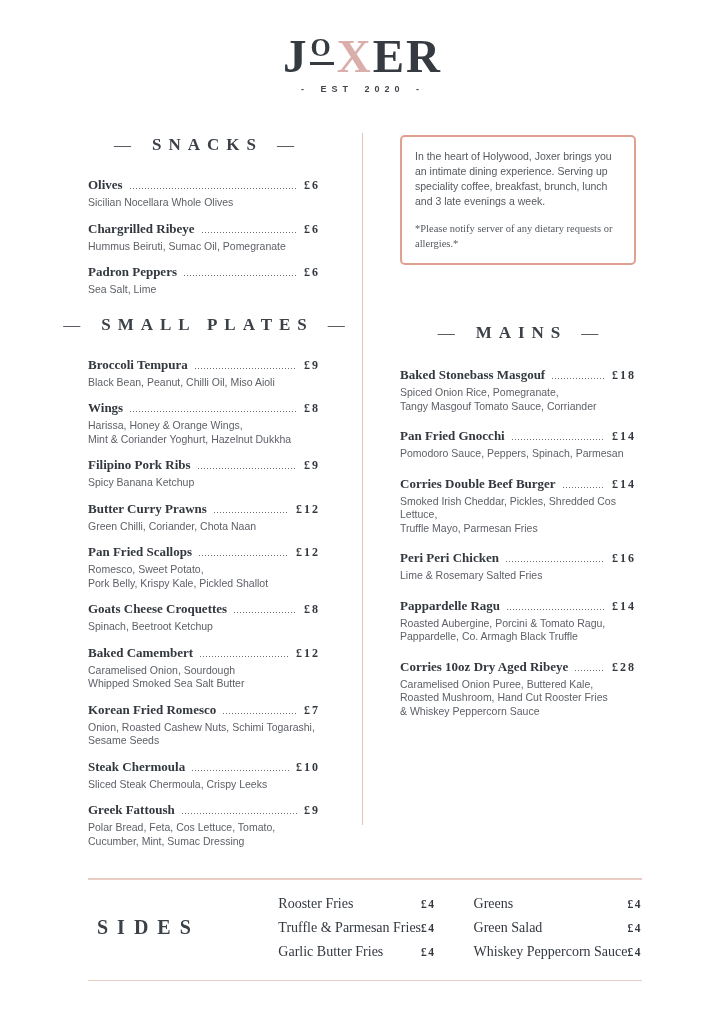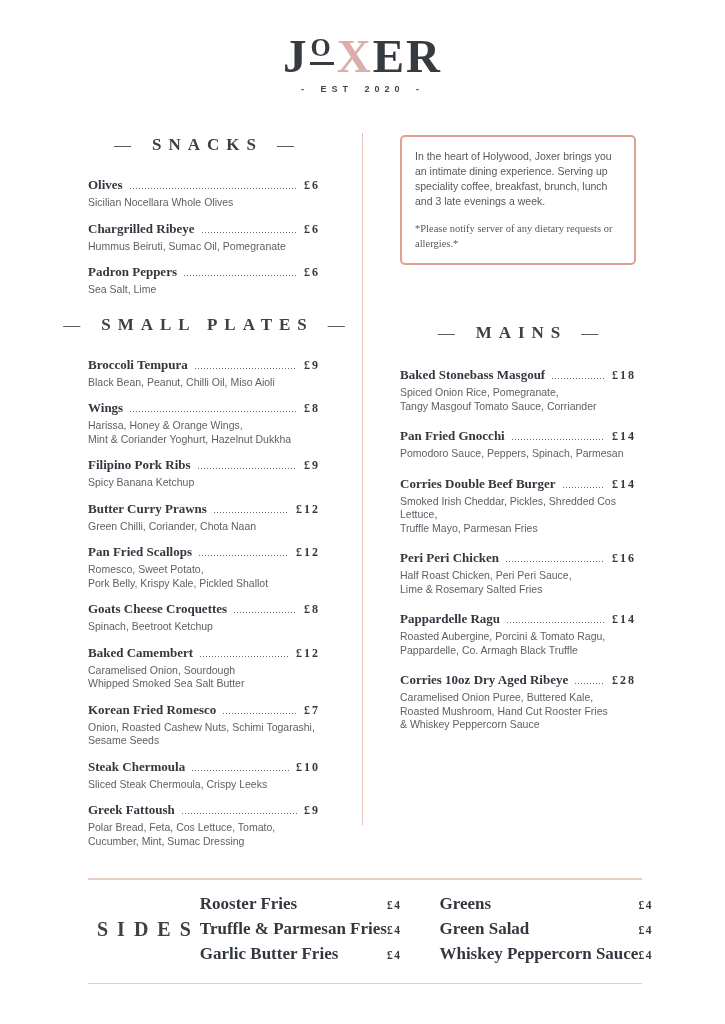--- a/index.html
+++ b/index.html
@@ -90,22 +90,22 @@
     font-size:20px; letter-spacing:9px; text-indent:9px; color:#3c4148;
   }
   .sides-cols { flex:1; display:flex; column-gap:38px; }
   .sides-col { flex:1; }
   .sides-col + .sides-col { flex:1.12; }
   .side-item {
     display:flex; justify-content:space-between; align-items:baseline;
     margin:6px 0; line-height:18px;
   }
   .side-name {
-    font-family:"Liberation Serif", serif; font-weight:bold;
-    font-size:17px; color:#33383f; white-space:nowrap;
+    font-family:"Liberation Serif", serif; font-weight:normal;
+    font-size:14px; color:#33383f; white-space:nowrap;
   }
   .side-price {
     font-family:"Liberation Serif", serif; font-weight:bold;
     font-size:11.5px; color:#33383f; letter-spacing:1.5px;
   }
 </style>
 </head>
 <body>
 
 <div class="page">
@@ -281,21 +281,20 @@
           </div>
           <div class="item-desc">Smoked Irish Cheddar, Pickles, Shredded Cos Lettuce,</div>
           <div class="item-desc">Truffle Mayo, Parmesan Fries</div>
         </div>
         <div class="menu-item">
           <div class="item-top">
             <span class="item-name">Peri Peri Chicken</span>
             <span class="leader"></span>
             <span class="item-price">£16</span>
           </div>
-          <div class="item-desc">Half Roast Chicken, Peri Peri Sauce,</div>
           <div class="item-desc">Lime &amp; Rosemary Salted Fries</div>
         </div>
         <div class="menu-item">
           <div class="item-top">
             <span class="item-name">Pappardelle Ragu</span>
             <span class="leader"></span>
             <span class="item-price">£14</span>
           </div>
           <div class="item-desc">Roasted Aubergine, Porcini &amp; Tomato Ragu,</div>
           <div class="item-desc">Pappardelle, Co. Armagh Black Truffle</div>

